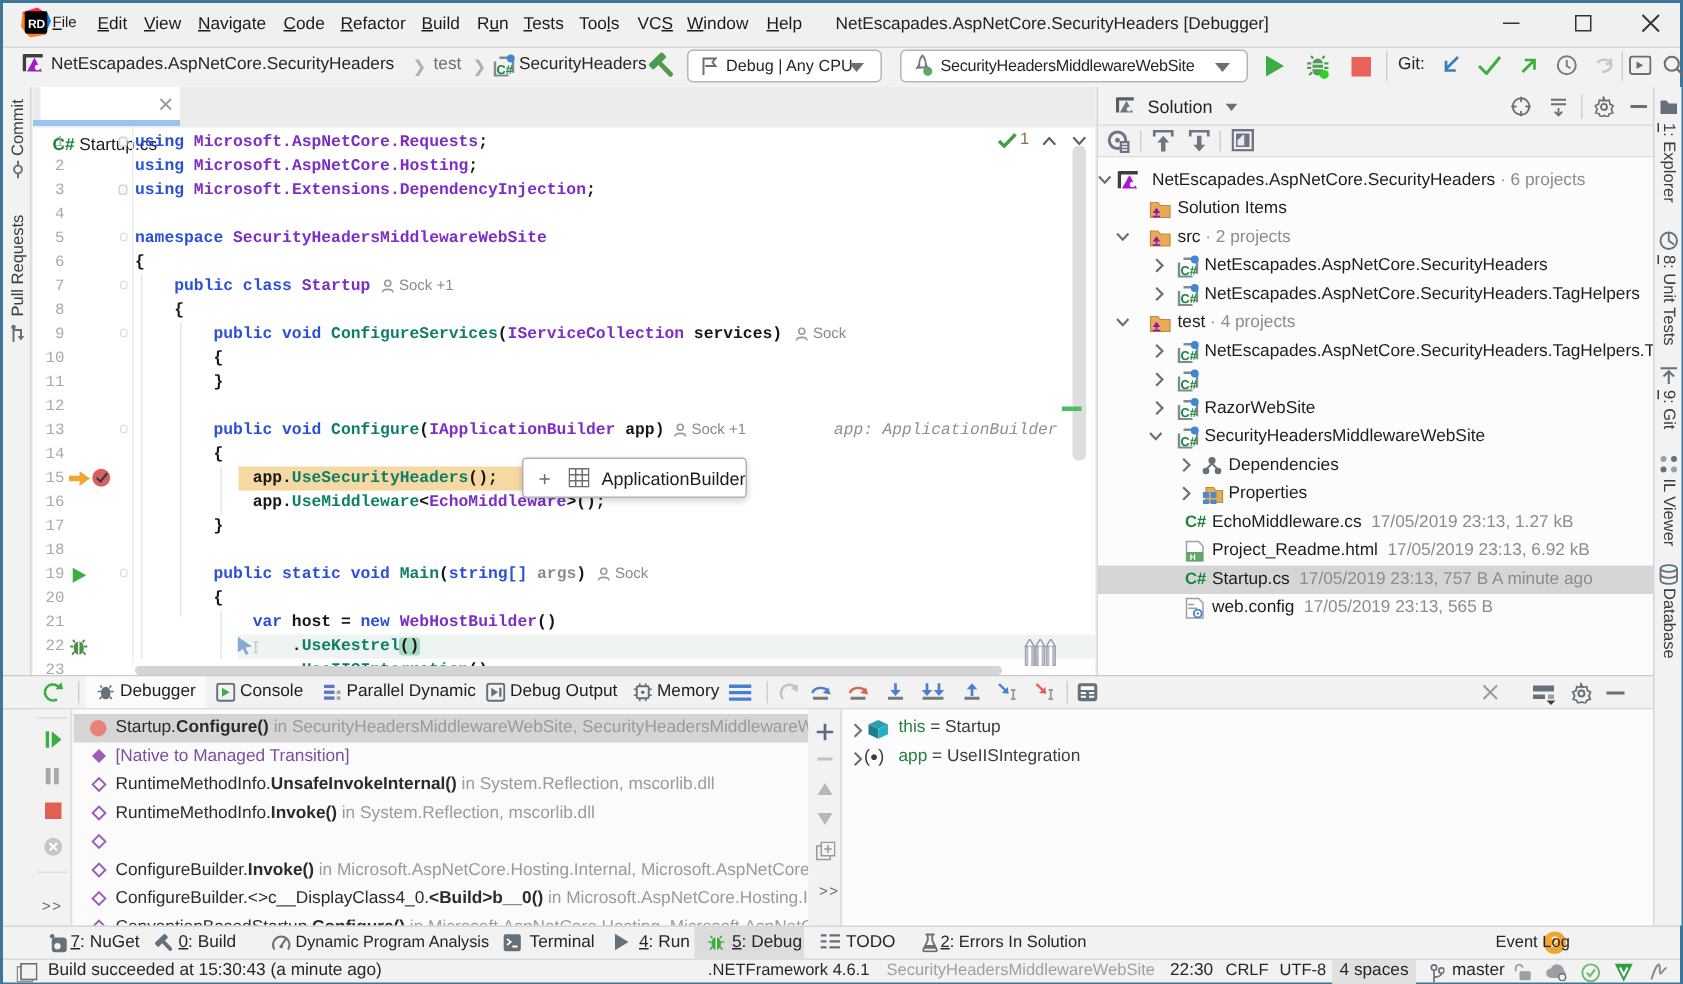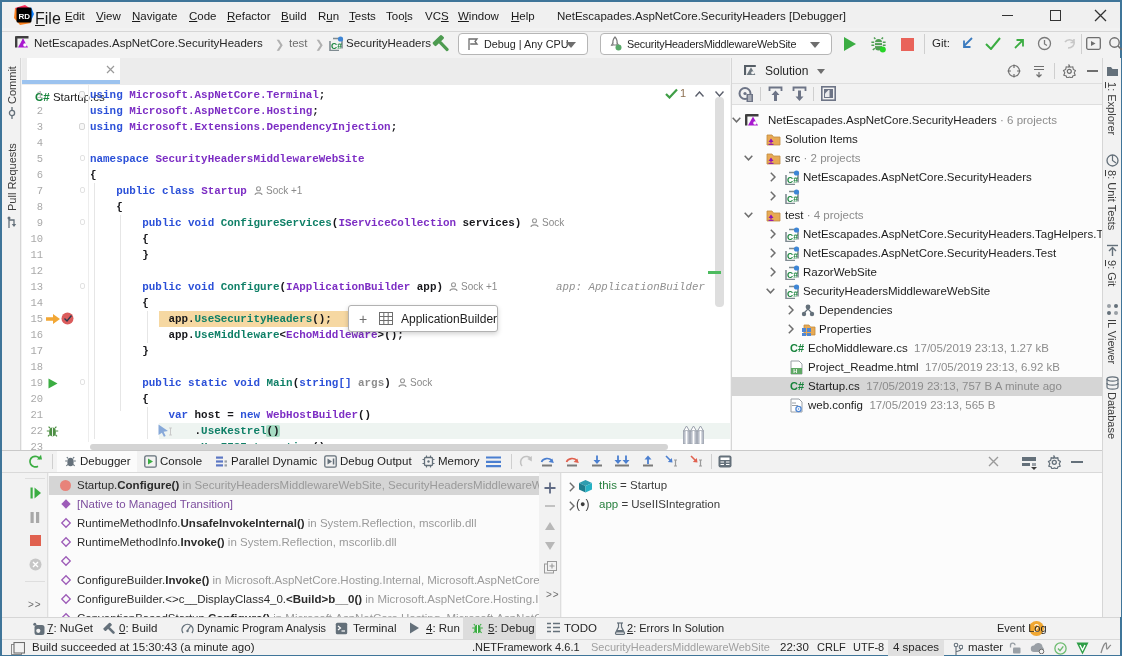--- a/index.html
+++ b/index.html
@@ -32,21 +32,21 @@
 
   <div class="abs" style="left:12px;top:3px;">
     <svg width="20" height="20" viewBox="0 0 20 20">
       <polygon points="1,3 11,0 17,4 13,8 3,8" fill="#fe2857"></polygon>
       <polygon points="17,2 20,9 16,18 10,13" fill="#087cfa"></polygon>
       <polygon points="1,3 0,13 6,20 17,18 8,12" fill="#fc801d"></polygon>
       <rect x="2.5" y="2.5" width="15" height="15" rx="1.5" fill="#000"></rect>
       <text x="4.6" y="13.6" font-family="Liberation Sans" font-size="8" font-weight="bold" fill="#fff">RD</text>
     </svg>
   </div>
-  <div class="abs" style="left:33px;top:8px;font-size:16px;color:#1a1a1a;"><u>F</u>ile</div>
+  <div class="abs" style="left:33px;top:8px;font-size:10px;color:#1a1a1a;"><u>F</u>ile</div>
       <div class="abs" style="left:63px;top:8px;font-size:11.5px;color:#1a1a1a;"><u>E</u>dit</div>
       <div class="abs" style="left:94px;top:8px;font-size:11.5px;color:#1a1a1a;"><u>V</u>iew</div>
       <div class="abs" style="left:130px;top:8px;font-size:11.5px;color:#1a1a1a;"><u>N</u>avigate</div>
       <div class="abs" style="left:187px;top:8px;font-size:11.5px;color:#1a1a1a;"><u>C</u>ode</div>
       <div class="abs" style="left:225px;top:8px;font-size:11.5px;color:#1a1a1a;"><u>R</u>efactor</div>
       <div class="abs" style="left:279px;top:8px;font-size:11.5px;color:#1a1a1a;"><u>B</u>uild</div>
       <div class="abs" style="left:316px;top:8px;font-size:11.5px;color:#1a1a1a;">R<u>u</u>n</div>
       <div class="abs" style="left:347px;top:8px;font-size:11.5px;color:#1a1a1a;"><u>T</u>ests</div>
       <div class="abs" style="left:384px;top:8px;font-size:11.5px;color:#1a1a1a;">Too<u>l</u>s</div>
       <div class="abs" style="left:423px;top:8px;font-size:11.5px;color:#1a1a1a;text-align:right;">VC<u>S</u></div>
@@ -293,21 +293,21 @@
   <div class="lnum" style="left:-5px;top:237px;">14</div>
   <div class="lnum" style="left:-5px;top:253px;">15</div>
   <div class="lnum" style="left:-5px;top:269px;">16</div>
   <div class="lnum" style="left:-5px;top:285px;">17</div>
   <div class="lnum" style="left:-5px;top:301px;">18</div>
   <div class="lnum" style="left:-5px;top:317px;">19</div>
   <div class="lnum" style="left:-5px;top:333px;">20</div>
   <div class="lnum" style="left:-5px;top:349px;">21</div>
   <div class="lnum" style="left:-5px;top:365px;">22</div>
   <div class="lnum" style="left:-5px;top:381px;">23</div>
-  <div class="codeline" style="left:68px;top:29px;"><span class="kw">using</span> <span class="tp">Microsoft.AspNetCore.Terminal</span>;</div>
+  <div class="codeline" style="left:68px;top:29px;"><span class="kw">using</span> <span class="tp">Microsoft.AspNetCore.Requests</span>;</div>
   <div class="codeline" style="left:68px;top:45px;"><span class="kw">using</span> <span class="tp">Microsoft.AspNetCore.Hosting</span>;</div>
   <div class="codeline" style="left:68px;top:61px;"><span class="kw">using</span> <span class="tp">Microsoft.Extensions.DependencyInjection</span>;</div>
   <div class="codeline" style="left:68px;top:93px;"><span class="kw">namespace</span> <span class="tp">SecurityHeadersMiddlewareWebSite</span></div>
   <div class="codeline" style="left:68px;top:109px;">{</div>
   <div class="codeline" style="left:68px;top:125px;">    <span class="kw">public class</span> <span class="tp">Startup</span></div>
   <div class="codeline" style="left:68px;top:141px;">    {</div>
   <div class="codeline" style="left:68px;top:157px;">        <span class="kw">public void</span> <span class="mt">ConfigureServices</span>(<span class="tp">IServiceCollection</span> services)</div>
   <div class="codeline" style="left:68px;top:173px;">        {</div>
   <div class="codeline" style="left:68px;top:189px;">        }</div>
   <div class="codeline" style="left:68px;top:221px;">        <span class="kw">public void</span> <span class="mt">Configure</span>(<span class="tp">IApplicationBuilder</span> app)</div>
@@ -562,20 +562,21 @@
           <path d="M0.8,0.8 L5,5 L0.8,9.2" stroke="#6e6e6e" stroke-width="1.5" fill="none"></path>
         </svg>
       </div>
       <div class="abs" style="left:52px;top:131px;">
         <svg width="16" height="15">
           <path d="M5,2.5 L14,2.5 L14,12.5 M11,14.5 L2,14.5 L2,5" fill="none" stroke="#7f8b91" stroke-width="1.6"></path>
           <text x="3" y="13" font-family="Liberation Sans" font-size="8.5" font-weight="bold" fill="#17833b">C#</text>
           <circle cx="12.5" cy="3" r="2.6" fill="#3e86d6"></circle>
         </svg>
       </div>
+      <div class="treerow" style="left:71px;top:129px;">NetEscapades.AspNetCore.SecurityHeaders.TagHelpers</div>
   <div class="abs" style="left:12px;top:154px;">
         <svg width="9" height="6">
           <path d="M0.7,0.7 L4.5,4.8 L8.3,0.7" stroke="#6e6e6e" stroke-width="1.5" fill="none"></path>
         </svg>
       </div>
       <div class="abs" style="left:34px;top:151px;">
         <svg width="15" height="13">
           <path d="M1,2 L6,2 L7.5,4 L14,4 L14,12 L1,12 Z" fill="#e8aa54" stroke="#c08b3f" stroke-width="0.8"></path>
           <path d="M5,5.5 L7.5,9 L2.5,9 Z" fill="#9012b4"></path>
           <rect x="4.4" y="9" width="1.2" height="1.6" fill="#9012b4"></rect>
@@ -601,21 +602,20 @@
           <path d="M0.8,0.8 L5,5 L0.8,9.2" stroke="#6e6e6e" stroke-width="1.5" fill="none"></path>
         </svg>
       </div>
       <div class="abs" style="left:52px;top:188px;">
         <svg width="16" height="15">
           <path d="M5,2.5 L14,2.5 L14,12.5 M11,14.5 L2,14.5 L2,5" fill="none" stroke="#7f8b91" stroke-width="1.6"></path>
           <text x="3" y="13" font-family="Liberation Sans" font-size="8.5" font-weight="bold" fill="#17833b">C#</text>
           <circle cx="12.5" cy="3" r="2.6" fill="#3e86d6"></circle>
         </svg>
       </div>
-      <div class="treerow" style="left:71px;top:186px;">NetEscapades.AspNetCore.SecurityHeaders.Test</div>
   <div class="abs" style="left:38px;top:209px;">
         <svg width="6" height="10">
           <path d="M0.8,0.8 L5,5 L0.8,9.2" stroke="#6e6e6e" stroke-width="1.5" fill="none"></path>
         </svg>
       </div>
       <div class="abs" style="left:52px;top:207px;">
         <svg width="16" height="15">
           <path d="M5,2.5 L14,2.5 L14,12.5 M11,14.5 L2,14.5 L2,5" fill="none" stroke="#7f8b91" stroke-width="1.6"></path>
           <text x="3" y="13" font-family="Liberation Sans" font-size="8.5" font-weight="bold" fill="#17833b">C#</text>
           <circle cx="12.5" cy="3" r="2.6" fill="#3e86d6"></circle>

